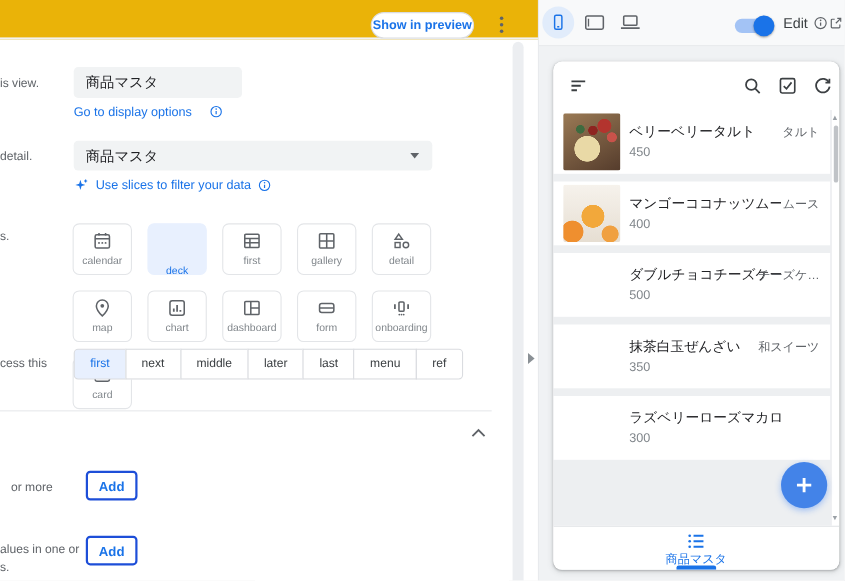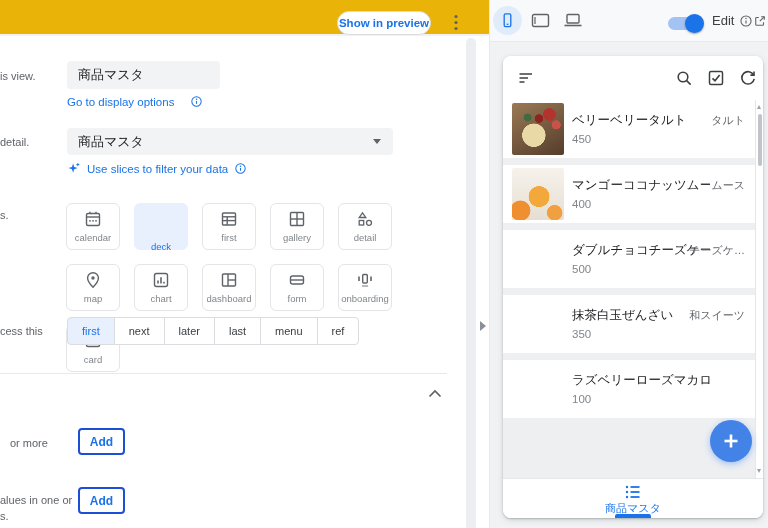--- a/index.html
+++ b/index.html
@@ -347,20 +347,21 @@
     <span class="vt-label">card</span>
   </button>
 </div>
 
     <span class="lbl lbl-press">cess this</span>
     <div class="pos-tabs">
   <button class="pos-tab sel">first</button>
 
   <button class="pos-tab">next</button>
 
+  <button class="pos-tab">middle</button>
 
   <button class="pos-tab">later</button>
 
   <button class="pos-tab">last</button>
 
   <button class="pos-tab">menu</button>
 
   <button class="pos-tab">ref</button>
 </div>
 
@@ -481,21 +482,21 @@
     <div class="row-title">抹茶白玉ぜんざい</div>
     <div class="row-cat">和スイーツ</div>
     <div class="row-price">350</div>
   </div>
 
 
   <div class="deck-row">
 
     <div class="row-title">ラズベリーローズマカロン</div>
     <div class="row-cat"></div>
-    <div class="row-price">100</div>
+    <div class="row-price">300</div>
   </div>
 </div>
 
       <div class="list-scrollbar">
         <span class="sb-arrow-up"></span>
         <span class="sb-thumb"></span>
         <span class="sb-arrow-down"></span>
       </div>
 
       <div class="fab">

